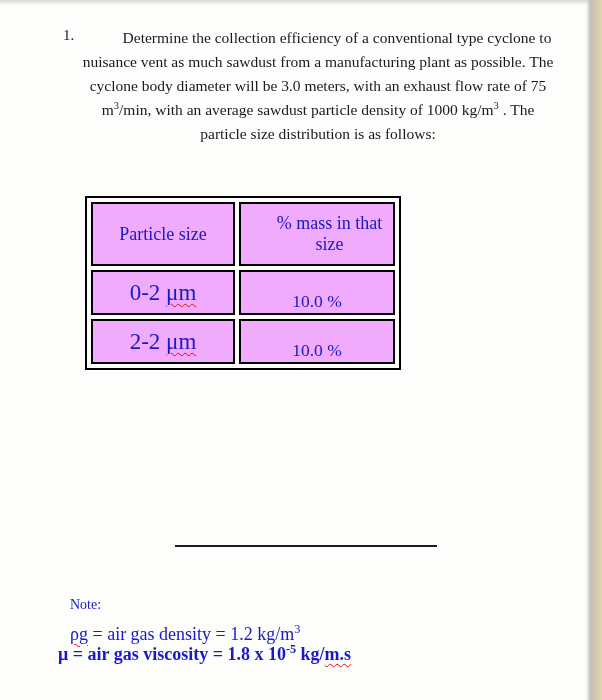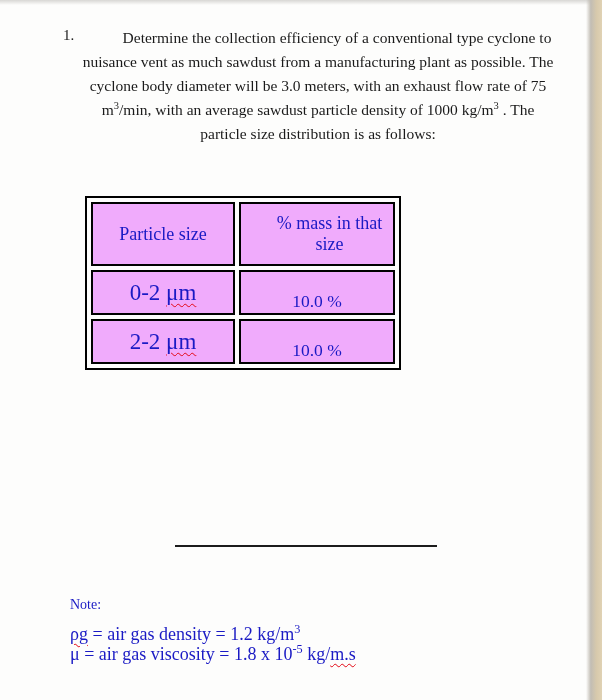--- a/index.html
+++ b/index.html
@@ -79,22 +79,22 @@
   
   .note-label {
     position: absolute; top: 557px; left: 70px;
     font-size: 14px; color: var(--accent-blue); margin-top: 40px;
   }
   .density-line {
     position: absolute; top: 600px; left: 70px;
     font-size: 18px; color: var(--accent-blue); margin-top: 24px;
   }
   .viscosity-line {
-    position: absolute; top: 644px; left: 70px;
-    font-size: 18px; color: var(--accent-blue);
+    position: absolute; top: 644px; left: 58px;
+    font-size: 18px; color: var(--accent-blue); font-weight: bold;
   }
 </style>
 </head>
 <body>
 
 <div class="page">
 
   <div class="problem">
     <span class="problem-number">1.</span>
     <p class="ptext"><span>Determine the collection efficiency of a conventional type cyclone to nuisance vent as much sawdust from a manufacturing plant as possible.  The cyclone body diameter will be 3.0 meters, with an exhaust flow rate of 75 m</span><sup>3</sup><span>/min, with an average sawdust particle density of 1000 kg/m</span><sup>3</sup><span> .  The particle size distribution is as follows:</span></p>

